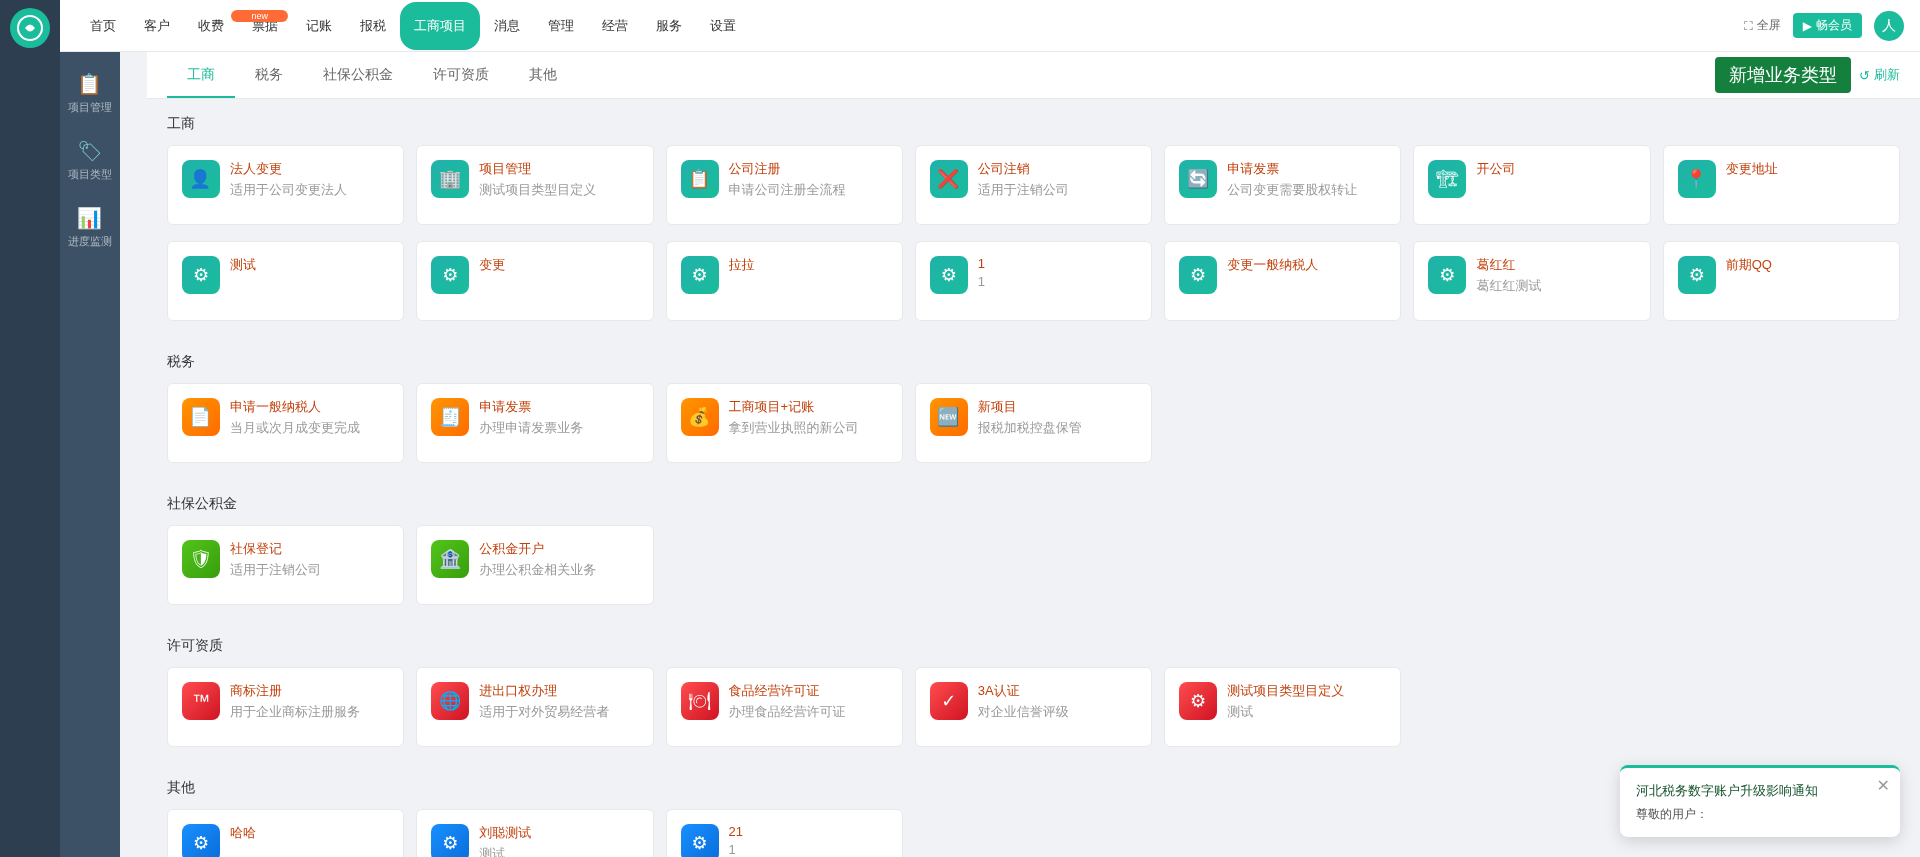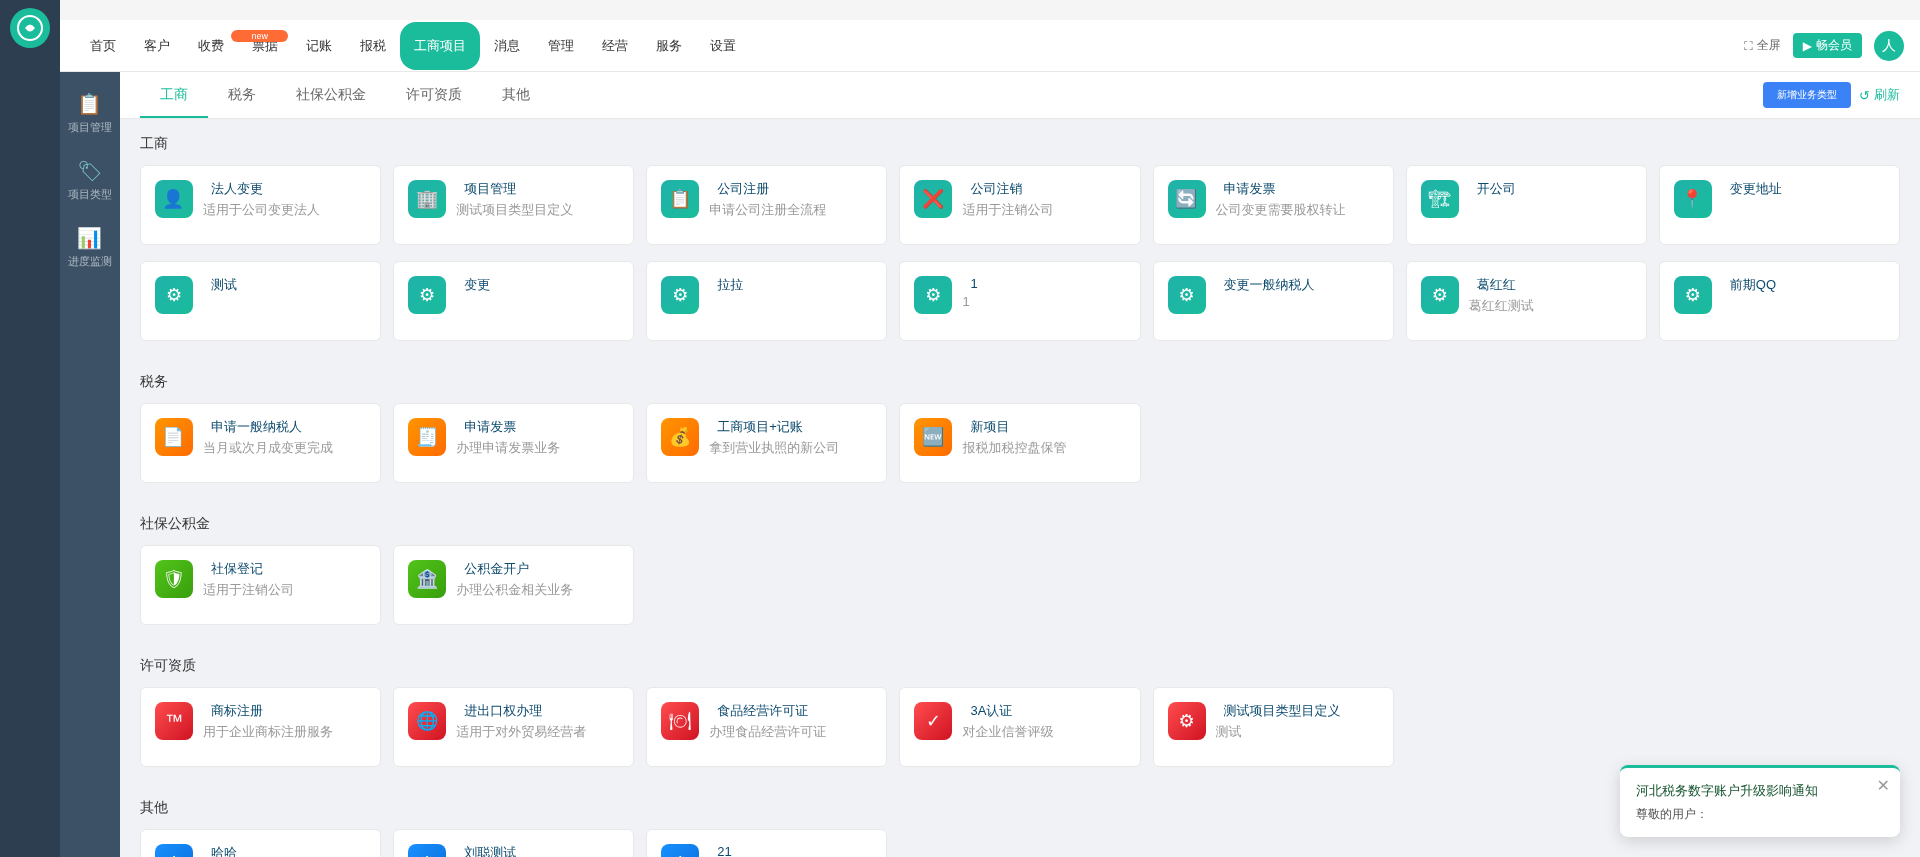--- a/index.html
+++ b/index.html
@@ -39,21 +39,20 @@
 
     
     .navbar {
       background: #fff;
       height: 52px;
       display: flex;
       align-items: center;
       padding: 0 16px;
       border-bottom: 1px solid #e8e8e8;
       flex-shrink: 0;
-      margin-top: 20px;
     }
     .navbar-nav {
       display: flex;
       align-items: center;
       gap: 0;
       flex: 1;
     }
     .nav-item {
       padding: 0 14px;
       height: 48px;
@@ -136,20 +135,21 @@
       font-size: 20px;
       margin-bottom: 4px;
       color: #7ec8c8;
     }
 
     
     .page-content {
       flex: 1;
       overflow-y: auto;
       background: #f0f2f5;
+      padding-left: 27px;
     }
 
     
     .tabs-bar {
       background: #fff;
       padding: 0 20px;
       display: flex;
       align-items: center;
       border-bottom: 1px solid #e8e8e8;
       justify-content: space-between;
@@ -169,27 +169,27 @@
     .tab.active {
       color: #1abc9c;
       border-bottom: 2px solid #1abc9c;
     }
     .tabs-actions {
       display: flex;
       align-items: center;
       gap: 8px;
     }
     .btn-add {
-      background: #3b82f6;
+      background: #15803d;
       color: white;
       border: none;
       padding: 6px 14px;
       border-radius: 4px;
       cursor: pointer;
-      font-size: 10px;
+      font-size: 18px;
     }
     .btn-refresh {
       background: none;
       border: none;
       color: #1abc9c;
       cursor: pointer;
       font-size: 13px;
       display: flex;
       align-items: center;
       gap: 4px;
@@ -229,27 +229,26 @@
       display: flex;
       align-items: center;
       justify-content: center;
       flex-shrink: 0;
       font-size: 18px;
       color: white;
     }
     .card-info { flex: 1; min-width: 0; }
     .card-title {
       font-size: 13px;
-      color: #0c4a6e;
+      color: #c2410c;
       font-weight: 500;
       margin-bottom: 3px;
       white-space: nowrap;
       overflow: hidden;
       text-overflow: ellipsis;
-      margin-left: 8px;
     }
     .card-desc {
       font-size: 13px;
       color: #999;
       white-space: nowrap;
       overflow: hidden;
       text-overflow: ellipsis;
     }
 
     

